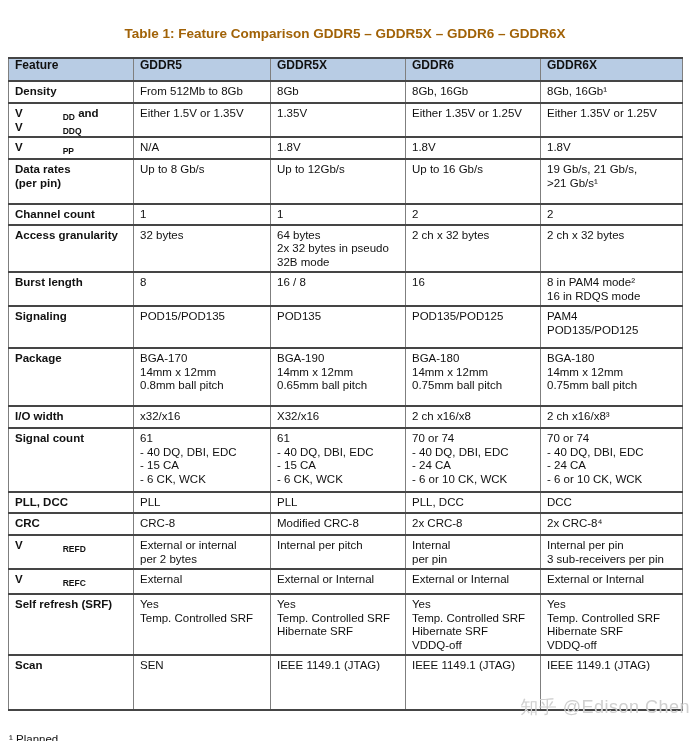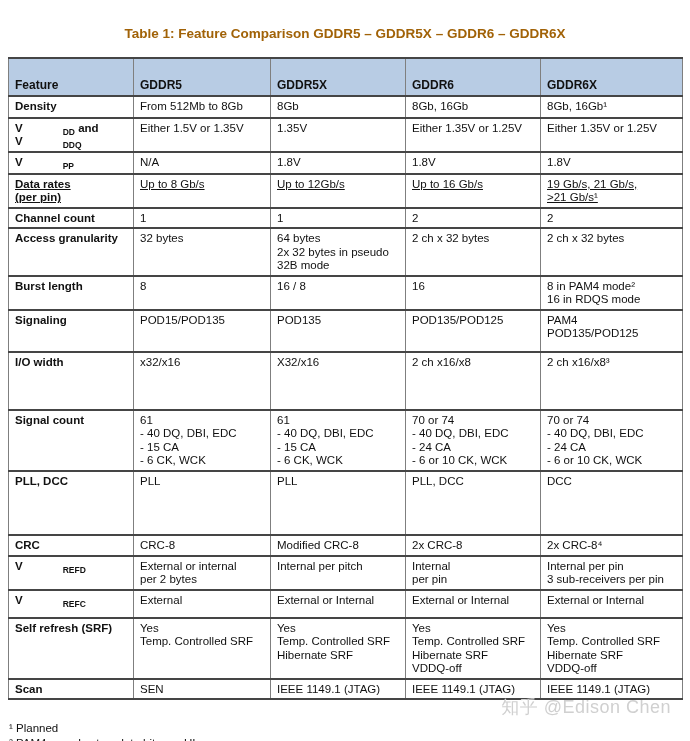--- a/index.html
+++ b/index.html
@@ -36,31 +36,31 @@
     padding: 3px 4px 2px 6px;
     font-size: 11.5px;
     line-height: 13.5px;
     font-weight: normal;
     overflow: hidden;
   }
   table.cmp thead th {
     background: #b8cce4;
     font-weight: bold;
     font-size: 12px;
-    padding-top: 20px;
+    padding-top: 0;
   }
   table.cmp tbody th { font-weight: bold; }
   sub { font-size: 8.5px; line-height: 0; padding-left: 40px; }
 
   
   table.cmp thead tr        { height: 23px; }
   tbody tr:nth-child(1)  { height: 22px; }
   tbody tr:nth-child(2)  { height: 26px; }
   tbody tr:nth-child(3)  { height: 22px; }
-  tbody tr:nth-child(4)  { height: 34px; text-decoration: underline; }
+  tbody tr:nth-child(4)  { height: 45px; }
   tbody tr:nth-child(5)  { height: 17px; }
   tbody tr:nth-child(6)  { height: 42px; }
   tbody tr:nth-child(7)  { height: 27px; }
   tbody tr:nth-child(8)  { height: 42px; padding-left: 20px; }
   tbody tr:nth-child(9)  { height: 58px; }
   tbody tr:nth-child(10) { height: 22px; }
   tbody tr:nth-child(11) { height: 64px; }
   tbody tr:nth-child(12) { height: 21px; }
   tbody tr:nth-child(13) { height: 22px; }
   tbody tr:nth-child(14) { height: 28px; }
@@ -71,21 +71,21 @@
 
   .footnotes {
     margin: 21px 0 0 9px;
     font-size: 11.5px;
     line-height: 15px;
     color: #101010;
   }
 
   .watermark {
     position: absolute;
-    right: 19px;
+    right: 0;
     top: 695px;
     font-size: 18px;
     color: #d0d0d0;
     letter-spacing: 0.5px;
     white-space: nowrap;
   }
 </style>
 </head>
 <body>
 
@@ -161,20 +161,27 @@
           <td>8 in PAM4 mode²<br>16 in RDQS mode</td>
         </tr>
         <tr>
           <th scope="row">Signaling</th>
           <td>POD15/POD135</td>
           <td>POD135</td>
           <td>POD135/POD125</td>
           <td>PAM4<br>POD135/POD125</td>
         </tr>
         <tr>
+          <th scope="row">Package</th>
+          <td>BGA-170<br>14mm x 12mm<br>0.8mm ball pitch</td>
+          <td>BGA-190<br>14mm x 12mm<br>0.65mm ball pitch</td>
+          <td>BGA-180<br>14mm x 12mm<br>0.75mm ball pitch</td>
+          <td>BGA-180<br>14mm x 12mm<br>0.75mm ball pitch</td>
+        </tr>
+        <tr>
           <th scope="row">I/O width</th>
           <td>x32/x16</td>
           <td>X32/x16</td>
           <td>2 ch x16/x8</td>
           <td>2 ch x16/x8³</td>
         </tr>
         <tr>
           <th scope="row">Signal count</th>
           <td>61<br>- 40 DQ, DBI, EDC<br>- 15 CA<br>- 6 CK, WCK</td>
           <td>61<br>- 40 DQ, DBI, EDC<br>- 15 CA<br>- 6 CK, WCK</td>

